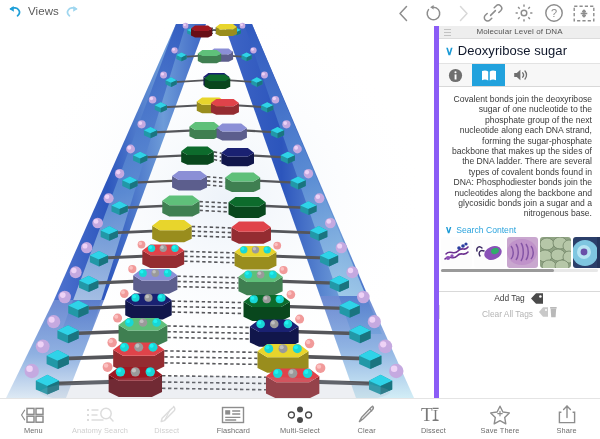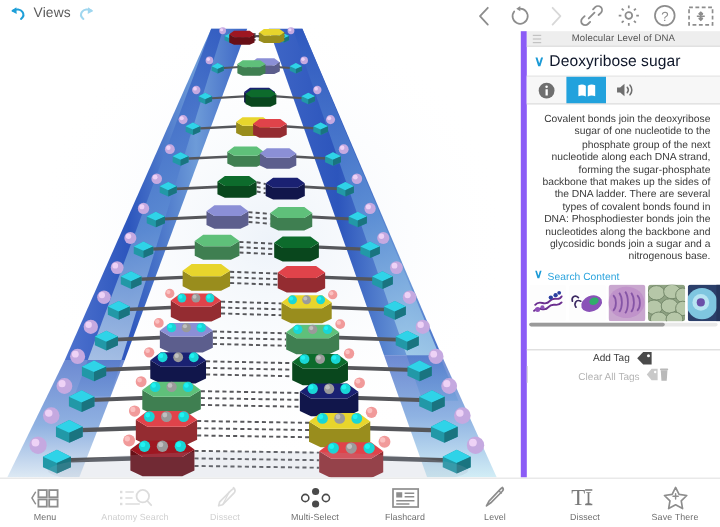--- a/index.html
+++ b/index.html
@@ -1067,51 +1067,51 @@
         <svg width="24" height="21" viewBox="0 0 24 21">
           <path d="M18.6 2.4c1.4 1.4 1.4 3.4.3 4.6l-9.4 9.6-3.3.9.9-3.3 9.5-9.5c1.2-1.2 2.5-1.3 2 -2.3z" fill="none" stroke="#8d8d8d" stroke-width="1.4" stroke-linejoin="round"></path>
           <path d="M15.2 5.6 9.6 16.6" fill="none" stroke="#8d8d8d" stroke-width="1.1"></path>
         </svg>
       </div>
       <span class="lbl">Dissect</span>
     </div>
 
     <div class="tool">
       <div class="ico">
+        <svg width="24" height="20" viewBox="0 0 24 20">
+          <rect x="1.5" y="2.5" width="21" height="15" fill="none" stroke="#8d8d8d" stroke-width="1.4"></rect>
+          <rect x="4.2" y="5.2" width="5" height="4.4" fill="#8d8d8d"></rect>
+          <g stroke="#8d8d8d" stroke-width="1.3">
+              <path d="M11.2 6h8M11.2 9h8M4.2 12.3h15.2M4.2 15h11"></path>
+            </g>
+        </svg>
+      </div>
+      <span class="lbl">Flashcard</span>
+    </div>
+
+    <div class="tool">
+      <div class="ico">
         <svg width="30" height="20" viewBox="0 0 30 20">
           <circle cx="15" cy="4.6" r="3" fill="#4a4a4a"></circle>
           <circle cx="15" cy="15" r="3" fill="#4a4a4a"></circle>
           <circle cx="6.4" cy="10" r="3" fill="none" stroke="#4a4a4a" stroke-width="1.3"></circle>
           <circle cx="23.6" cy="10" r="3" fill="none" stroke="#4a4a4a" stroke-width="1.3"></circle>
         </svg>
       </div>
       <span class="lbl">Multi-Select</span>
     </div>
 
     <div class="tool">
       <div class="ico">
-        <svg width="24" height="20" viewBox="0 0 24 20">
-          <rect x="1.5" y="2.5" width="21" height="15" fill="none" stroke="#8d8d8d" stroke-width="1.4"></rect>
-          <rect x="4.2" y="5.2" width="5" height="4.4" fill="#8d8d8d"></rect>
-          <g stroke="#8d8d8d" stroke-width="1.3">
-              <path d="M11.2 6h8M11.2 9h8M4.2 12.3h15.2M4.2 15h11"></path>
-            </g>
-        </svg>
-      </div>
-      <span class="lbl">Flashcard</span>
-    </div>
-
-    <div class="tool">
-      <div class="ico">
         <svg width="22" height="21" viewBox="0 0 22 21">
           <path d="M16.6 2.2c1 1 1 2.2 0 3.2L7 15 3.4 17.6 5.5 13.6 15 3.6c.7-.7 1.2-.8 1.6-1.4z" fill="none" stroke="#8d8d8d" stroke-width="1.4" stroke-linejoin="round"></path>
           <path d="M13.7 4.9 16.1 7.3" fill="none" stroke="#8d8d8d" stroke-width="1.2"></path>
         </svg>
       </div>
-      <span class="lbl">Level</span>
+      <span class="lbl">Clear</span>
     </div>
 
     <div class="tool">
       <div class="ico">
         <svg width="30" height="21" viewBox="0 0 30 21">
           <text x="3" y="17" font-family="Liberation Serif, serif" font-size="19" fill="#7a7a7a">T</text>
           <text x="15" y="16" font-family="Liberation Serif, serif" font-size="15" fill="#7a7a7a">I</text>
           <path d="M14.6 4.4h6M14.6 16.4h6" stroke="#7a7a7a" stroke-width="1.2"></path>
         </svg>
       </div>
@@ -1121,14 +1121,24 @@
     <div class="tool">
       <div class="ico">
         <svg width="24" height="21" viewBox="0 0 24 21">
           <path d="M12 2.2 14.9 8l6.4.9-4.6 4.5 1.1 6.4L12 16.7l-5.8 3.1 1.1-6.4L2.7 8.9 9.1 8z" fill="none" stroke="#8d8d8d" stroke-width="1.4" stroke-linejoin="round"></path>
           <path d="M12 7.4v4.4M9.8 9.6h4.4" stroke="#8d8d8d" stroke-width="1.2" stroke-linecap="round"></path>
         </svg>
       </div>
       <span class="lbl">Save There</span>
     </div>
 
+    <div class="tool">
+      <div class="ico">
+        <svg width="20" height="21" viewBox="0 0 20 21">
+          <path d="M4.4 8.2H2.4v10.4h15.2V8.2h-2" fill="none" stroke="#8d8d8d" stroke-width="1.4"></path>
+          <path d="M10 13.6V2.2" fill="none" stroke="#8d8d8d" stroke-width="1.4" stroke-linecap="round"></path>
+          <path d="M6.6 5.4 10 2l3.4 3.4" fill="none" stroke="#8d8d8d" stroke-width="1.4" stroke-linecap="round" stroke-linejoin="round"></path>
+        </svg>
+      </div>
+      <span class="lbl">Share</span>
+    </div>
   </div>
 </div>
 
 </body></html>

